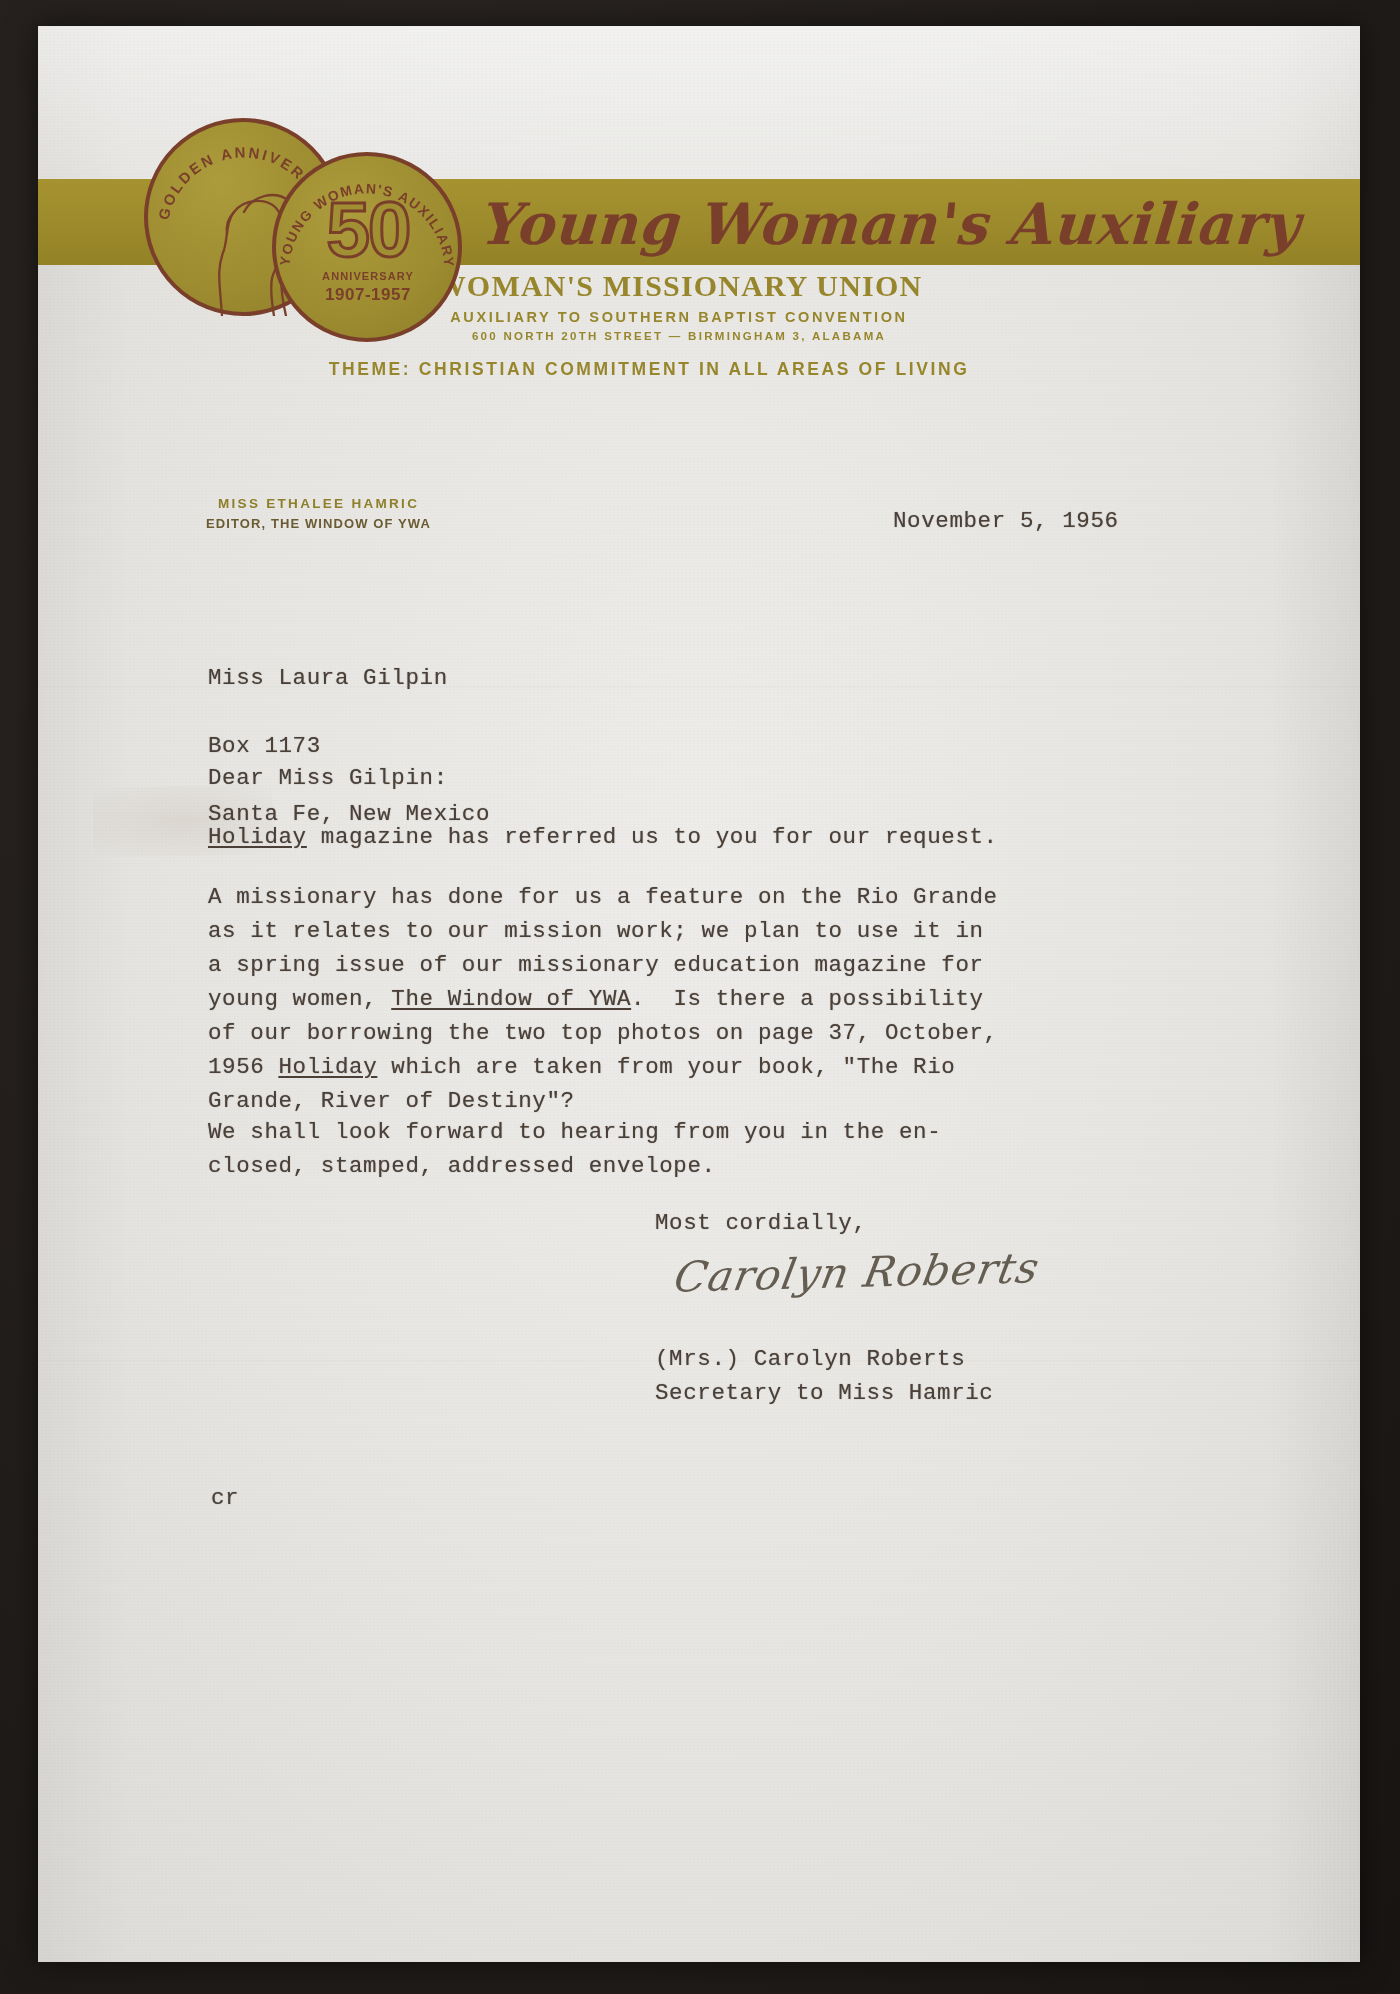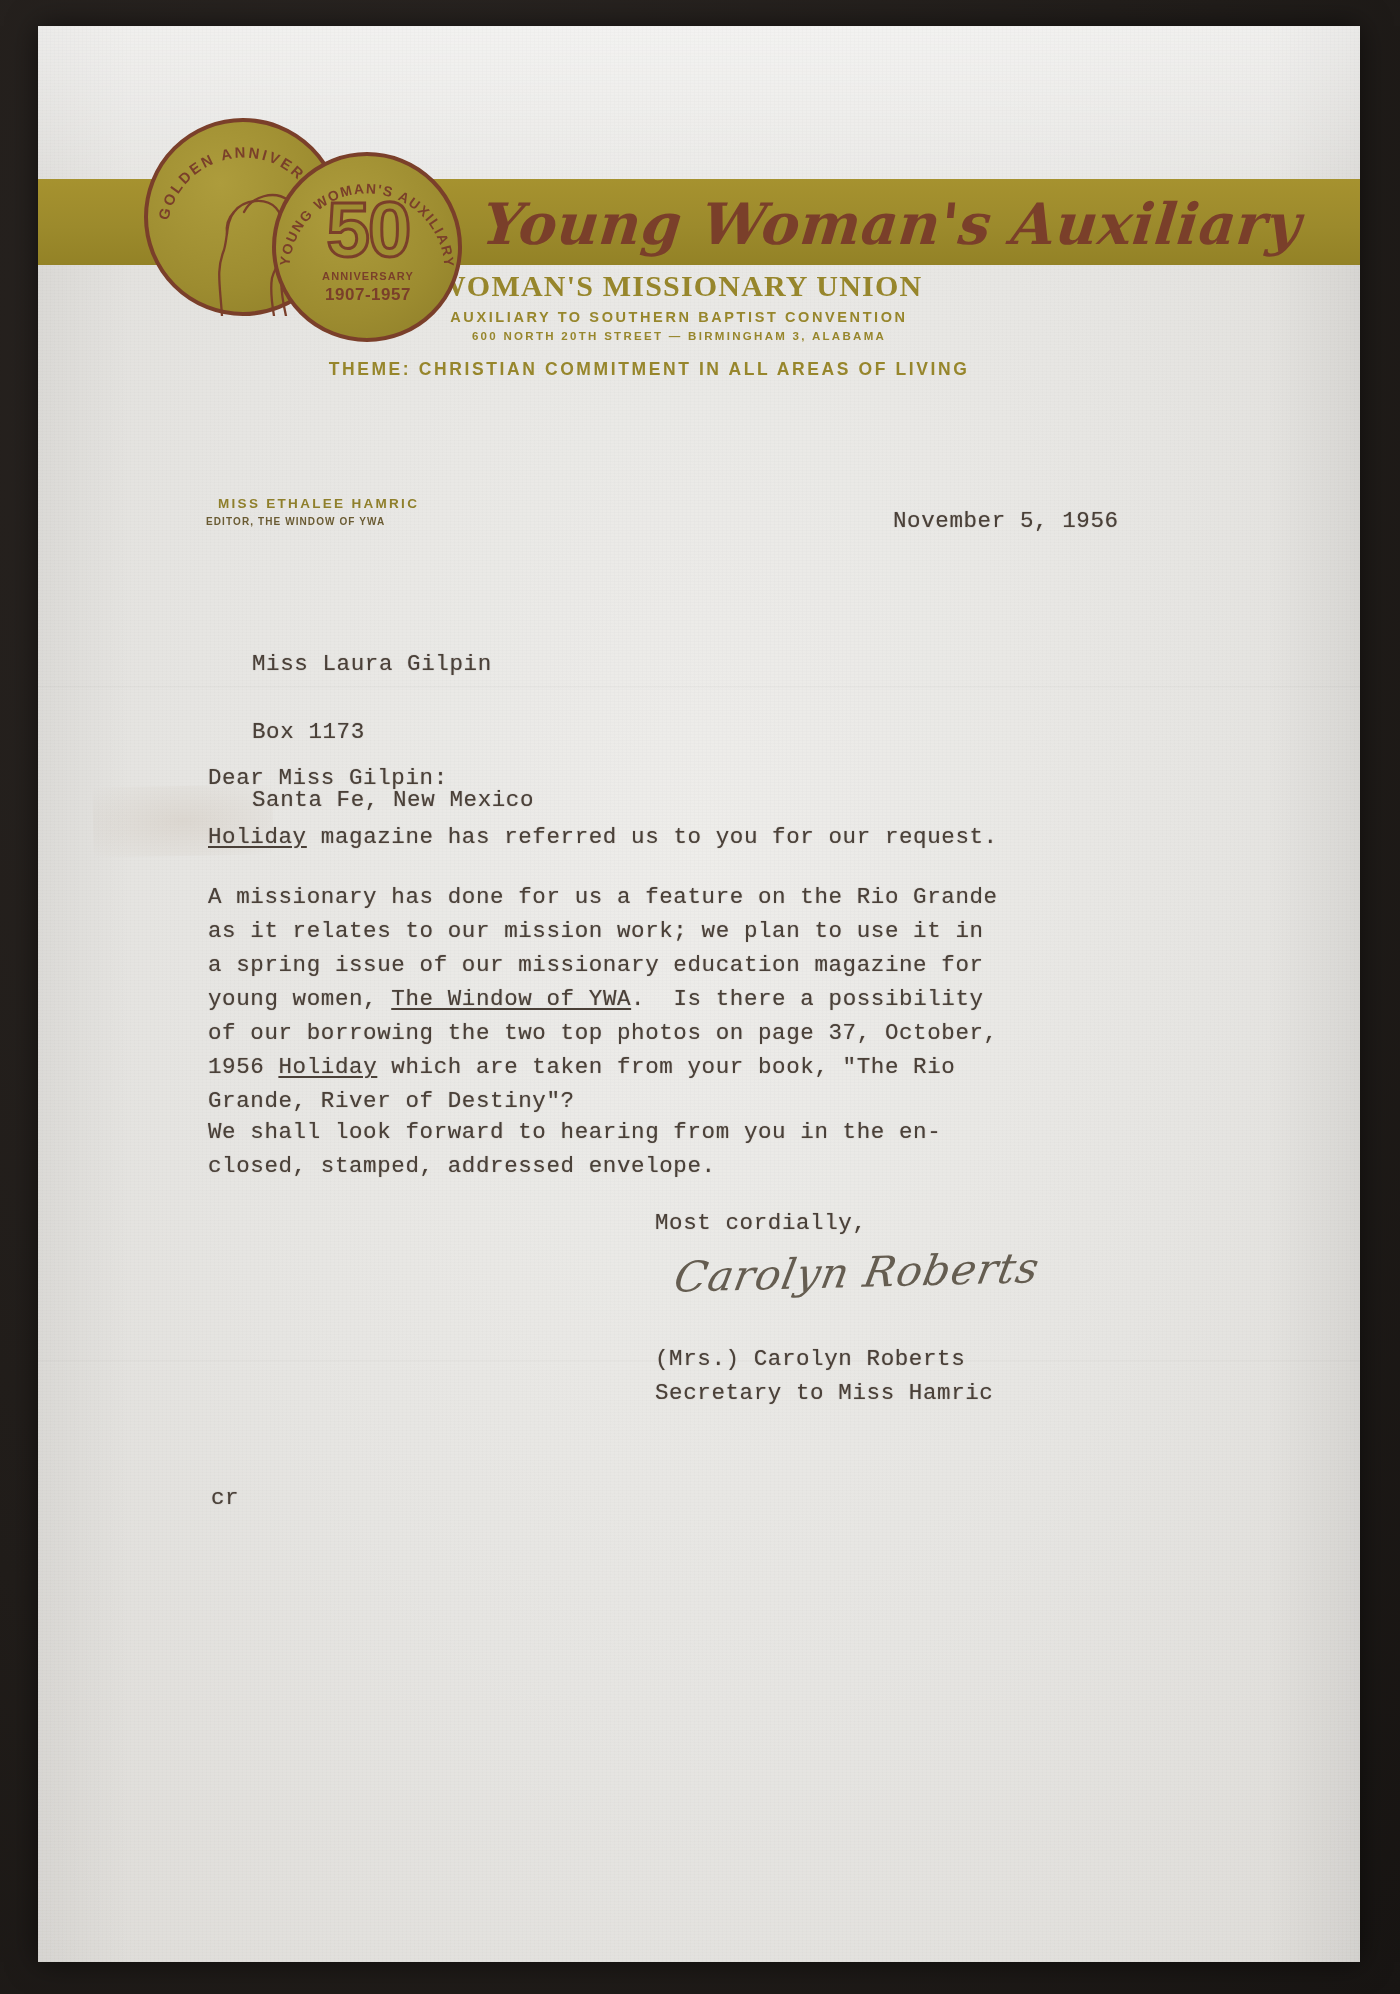--- a/index.html
+++ b/index.html
@@ -117,34 +117,34 @@
     letter-spacing:2.3px; padding-left:70px;
   }
   #theme-line {
     margin-top:17px; font-size:17.5px; font-weight:700; color:#97862c;
     letter-spacing:2.6px; padding-left:10px;
   }
 
   
   #editor-block { position:absolute; left:168px; top:470px; }
   #editor-name { font-size:13.5px; font-weight:700; color:#8f7f2b; letter-spacing:2.3px;margin-left:12px; }
-  #editor-role { margin-top:5px; font-size:10px; font-weight:700; color:#6a5b33; letter-spacing:1.1px; }
+  #editor-role { margin-top:5px; font-size:13px; font-weight:700; color:#6a5b33; letter-spacing:1.1px; }
 
   
   .tw {
     font-family:"Liberation Mono", "DejaVu Sans Mono", monospace;
     color:#4a4038;
     font-size:22.5px;
     line-height:34px;
     letter-spacing:0.6px;
     white-space:pre;
     text-shadow:0 0 1.1px rgba(74,64,56,0.55);
   }
   #date-line { position:absolute; left:855px; top:478px; }
-  #recipient-block { position:absolute; left:170px; top:587px;margin-left:44px; }
+  #recipient-block { position:absolute; left:170px; top:601px; }
   #salutation { position:absolute; left:170px; top:735px; }
   #para-1 { position:absolute; left:170px; top:794px; }
   #para-2 { position:absolute; left:170px; top:854px; }
   #para-3 { position:absolute; left:170px; top:1089px; }
   #closing-line { position:absolute; left:617px; top:1180px; }
   #sig-name-block { position:absolute; left:617px; top:1316px; }
   #initials-line { position:absolute; left:173px; top:1455px; }
   .ul { text-decoration:underline; text-underline-offset:3px; }
 
   

